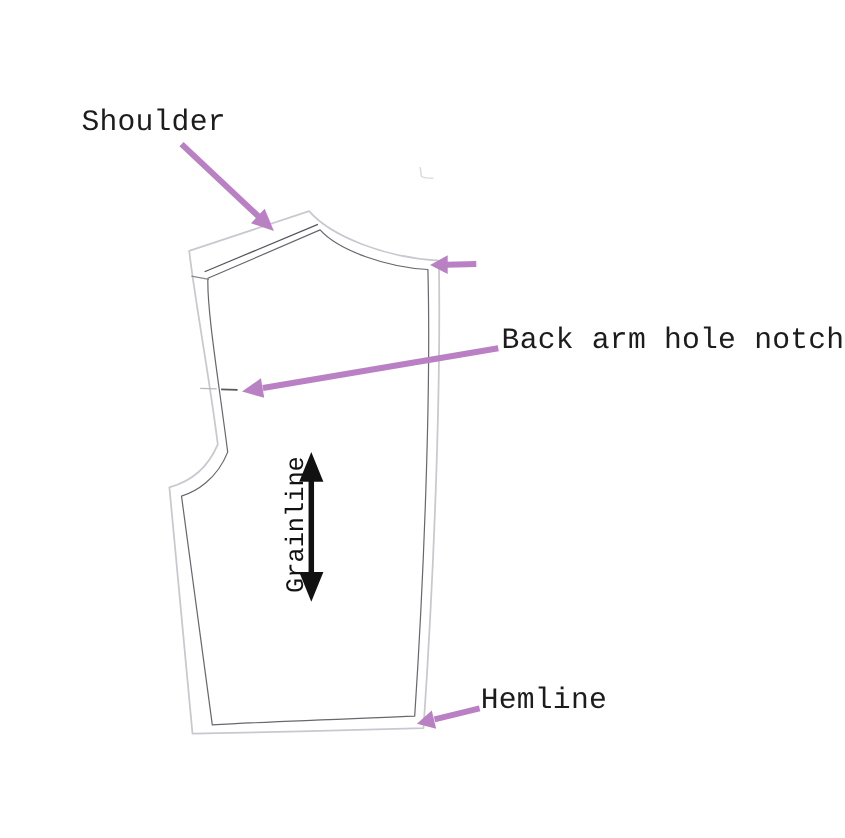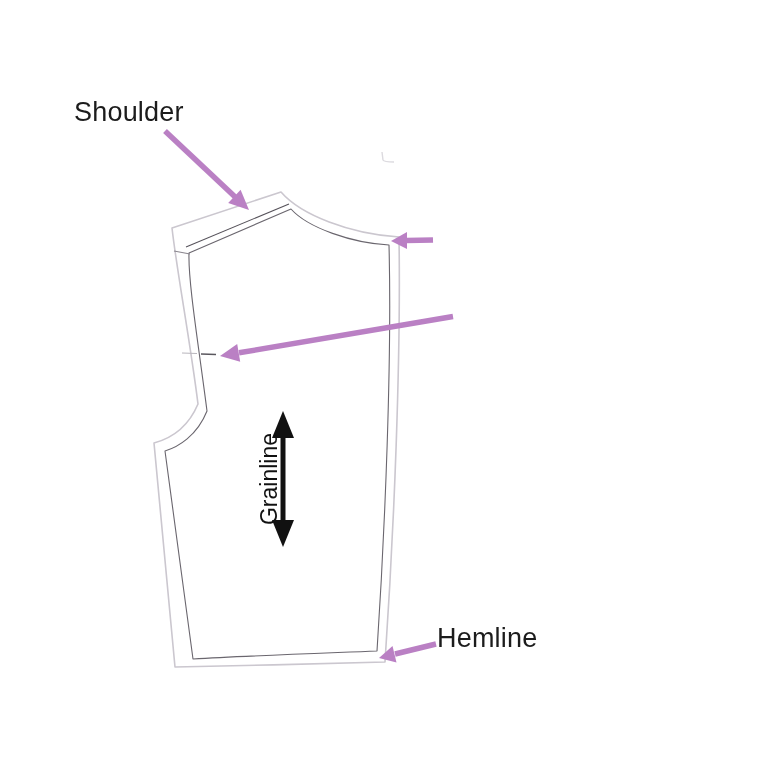--- a/index.html
+++ b/index.html
@@ -6,21 +6,21 @@
     margin: 0;
     padding: 0;
     background: #ffffff;
   }
   .canvas {
     position: relative;
     width: 768px;
     height: 762px;
     background: #ffffff;
     overflow: hidden;
-    font-family: Liberation Sans, sans-serif;
+    font-family: Liberation Mono, monospace;
   }
   .canvas svg {
     position: absolute;
     left: 0;
     top: 0;
   }
   .label {
     position: absolute;
     font-size: 27px;
     line-height: 1;
@@ -101,18 +101,19 @@
     <g>
       <line x1="283" y1="432" x2="283" y2="526" stroke="#111111" stroke-width="5"></line>
       <polygon points="283,411 272,438 294,438" fill="#111111"></polygon>
       <polygon points="283,547 272,520 294,520" fill="#111111"></polygon>
     </g>
   </svg>
 
   <div class="label pos-shoulder">Shoulder</div>
 
 
+  <div class="label pos-notch">Back arm hole notch</div>
 
   <div class="label pos-hemline">Hemline</div>
 
   <div class="label-grainline">Grainline</div>
 
 </div>
 
 </body></html>

